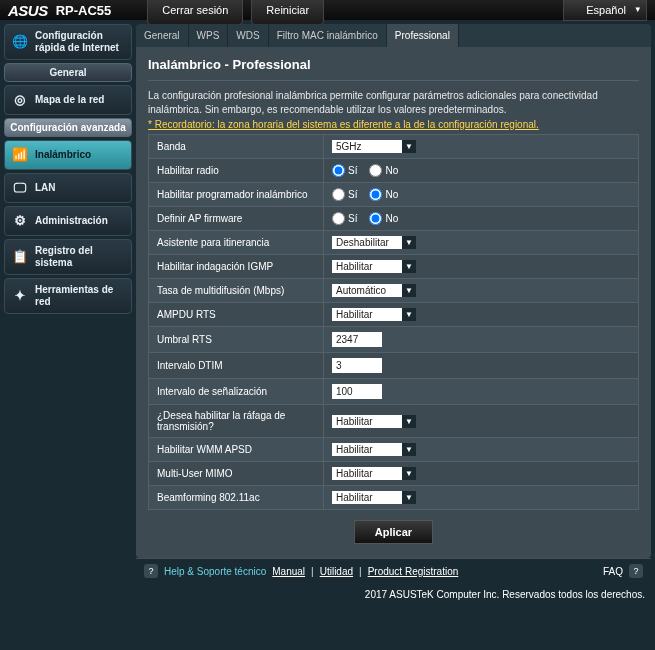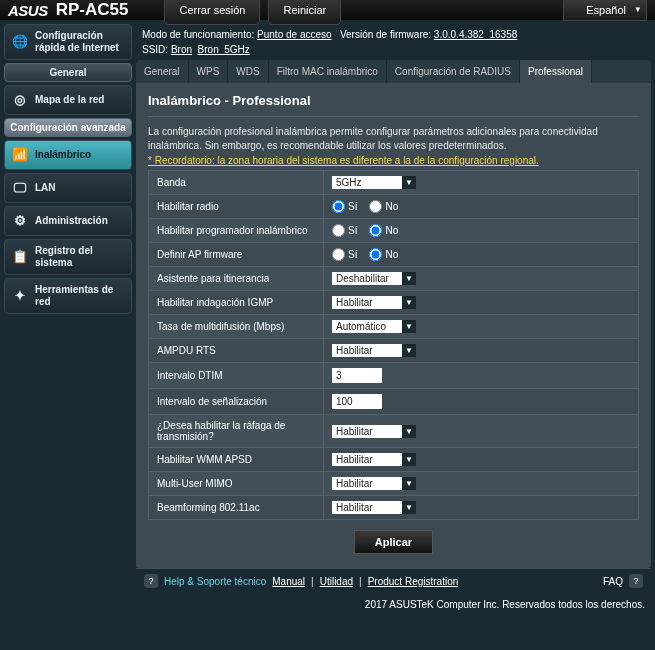--- a/index.html
+++ b/index.html
@@ -22,21 +22,21 @@
   }
   .logo {
     color: #fff;
     font-weight: bold;
     font-style: italic;
     font-size: 15px;
     letter-spacing: -0.5px;
   }
   .model {
     color: #fff;
-    font-size: 17px;
+    font-size: 13px;
     font-weight: bold;
   }
   .top-btn {
     background: linear-gradient(#3a3a3a, #1a1a1a);
     border: 1px solid #444;
     border-radius: 4px;
     color: #fff;
     padding: 8px 14px;
     font-size: 11px;
     cursor: pointer;
@@ -294,36 +294,26 @@
       <span class="icon">📋</span>
       <span>Registro del sistema</span>
     </div>
     <div class="side-item">
       <span class="icon">✦</span>
       <span>Herramientas de red</span>
     </div>
   </div>
 
   <div class="content">
-    <div class="status-row">
-      <span>Modo de funcionamiento:</span>
-      <a class="link">Punto de acceso</a>
-      &nbsp;&nbsp;<span>Versión de firmware:</span>
-      <a class="link">3.0.0.4.382_16358</a><br>
-      <span>SSID:</span>
-      <a class="link">Bron</a>&nbsp;
-      <a class="link">Bron_5GHz</a>
-    </div>
 
     <div class="tabs">
       <div class="tab">General</div>
       <div class="tab">WPS</div>
       <div class="tab">WDS</div>
       <div class="tab">Filtro MAC inalámbrico</div>
-      <div class="tab">Configuración de RADIUS</div>
       <div class="tab active">Professional</div>
     </div>
 
     <div class="panel">
       <h2>Inalámbrico - Professional</h2>
       <p class="desc">La configuración profesional inalámbrica permite configurar parámetros adicionales para conectividad inalámbrica. Sin embargo, es recomendable utilizar los valores predeterminados.</p>
       <a class="warn">* Recordatorio: la zona horaria del sistema es diferente a la de la configuración regional.</a>
 
       <table class="form">
         <tbody>
@@ -399,20 +389,24 @@
                   <span class="sel">Automático</span>
                   <span class="sel-arrow">▼</span>
                 </span></td>
             </tr>
         <tr>
               <td>AMPDU RTS</td>
           <td><span class="sel-wrap">
                   <span class="sel">Habilitar</span>
                   <span class="sel-arrow">▼</span>
                 </span></td>
+            </tr>
+        <tr>
+              <td>Umbral RTS</td>
+          <td><input class="txt" value="2347" style=""></td>
             </tr>
         <tr>
               <td>Intervalo DTIM</td>
           <td><input class="txt" value="3" style=""></td>
             </tr>
         <tr>
               <td>Intervalo de señalización</td>
           <td><input class="txt" value="100" style=""></td>
             </tr>
         <tr>

